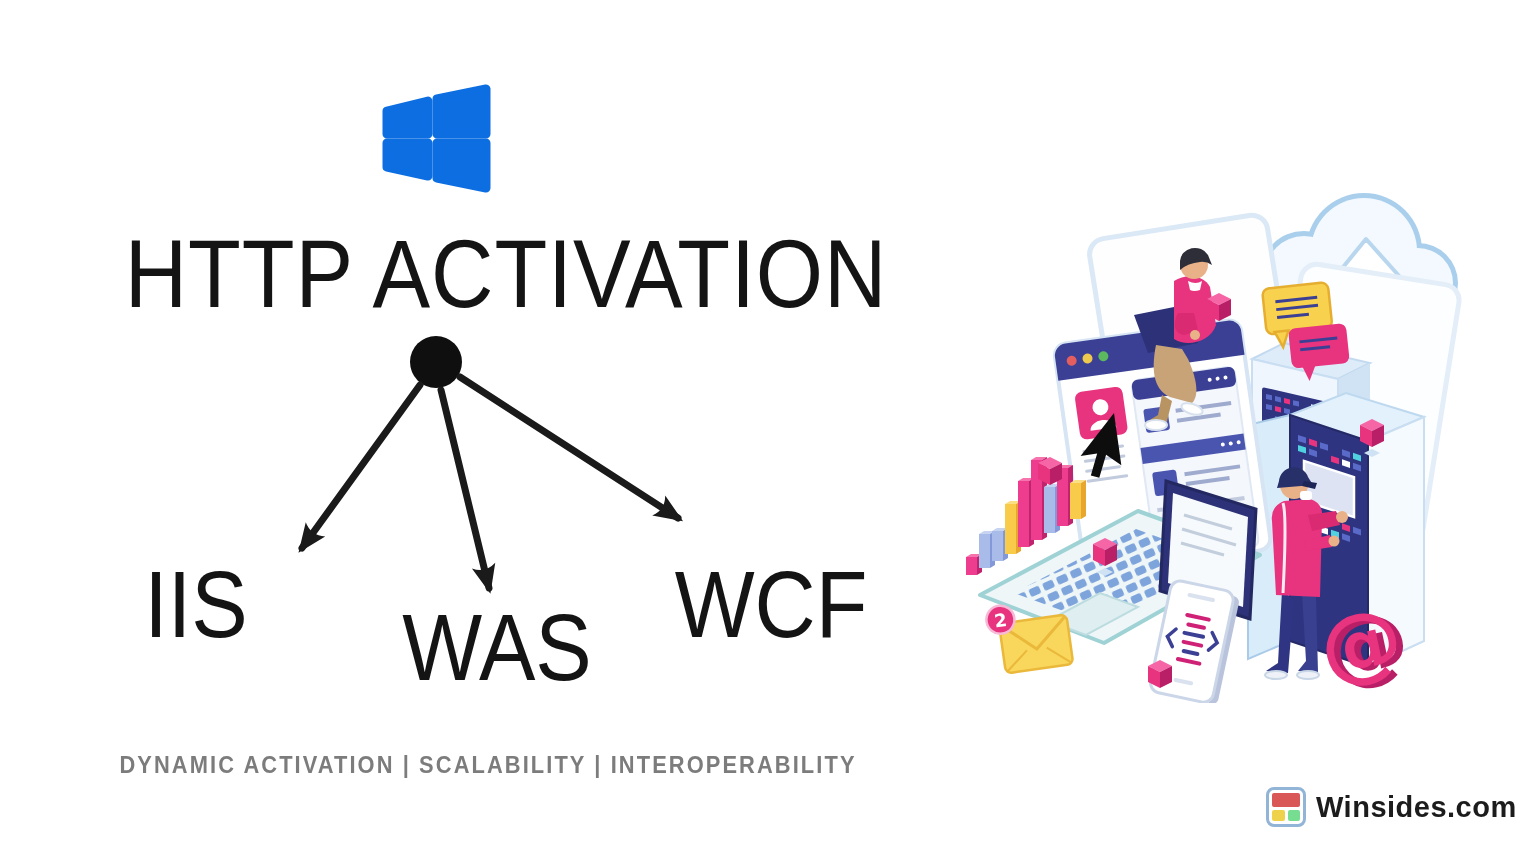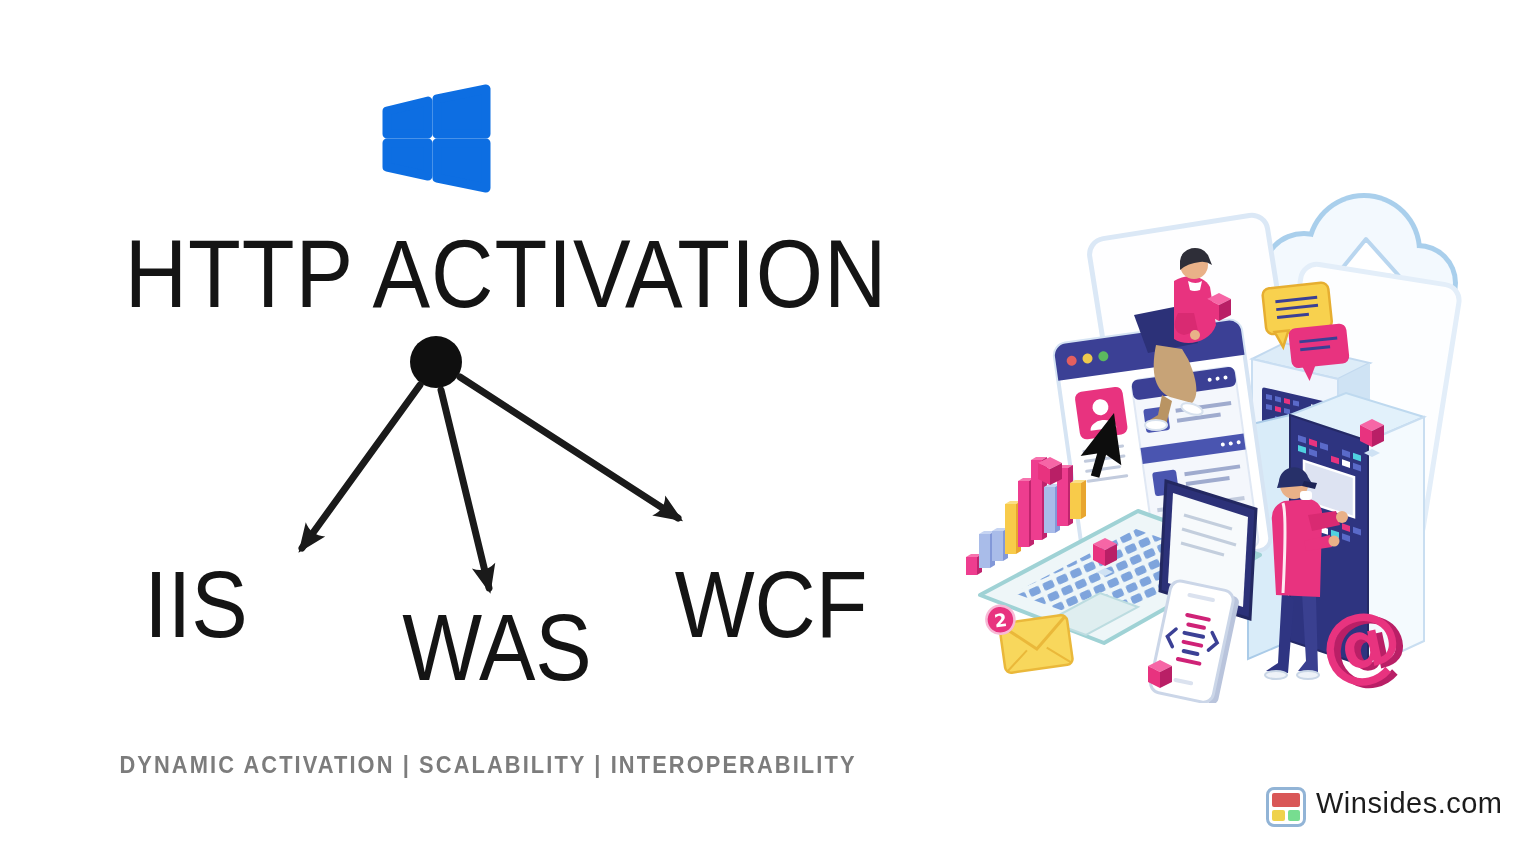--- a/index.html
+++ b/index.html
@@ -13,21 +13,21 @@
     color:#141414;font-weight:400;line-height:1;
     transform:translateX(-50%) scaleX(0.9);
     transform-origin:center;
   }
   .title{font-size:96px;letter-spacing:1px;}
   .node-label{font-size:94px;}
   .tagline{
     font-size:23px;font-weight:bold;letter-spacing:2.2px;color:#7c7c7c;
     transform:translateX(-50%) scaleX(0.95);transform-origin:center;
   }
-  .watermark{left:1266px;top:787px;display:flex;gap:10px;}
+  .watermark{left:1266px;top:787px;display:flex;align-items:center;gap:10px;font-weight:bold;}
   .wm-icon{
     width:40px;height:40px;box-sizing:border-box;border:3px solid #92b4d6;border-radius:8px;
     background:#ffffff;padding:3px;display:grid;gap:3px;
     grid-template-columns:1fr 1fr;grid-template-rows:14px 1fr;
   }
   .wm-r{grid-column:1 / span 2;background:#d95757;border-radius:2px;}
   .wm-y{background:#efd24c;border-radius:2px;}
   .wm-g{background:#77dd90;border-radius:2px;}
   .wm-text{font-size:29px;color:#1c1c1c;letter-spacing:0.5px;}
   svg text{font-family:"DejaVu Sans","Liberation Sans",sans-serif;}

